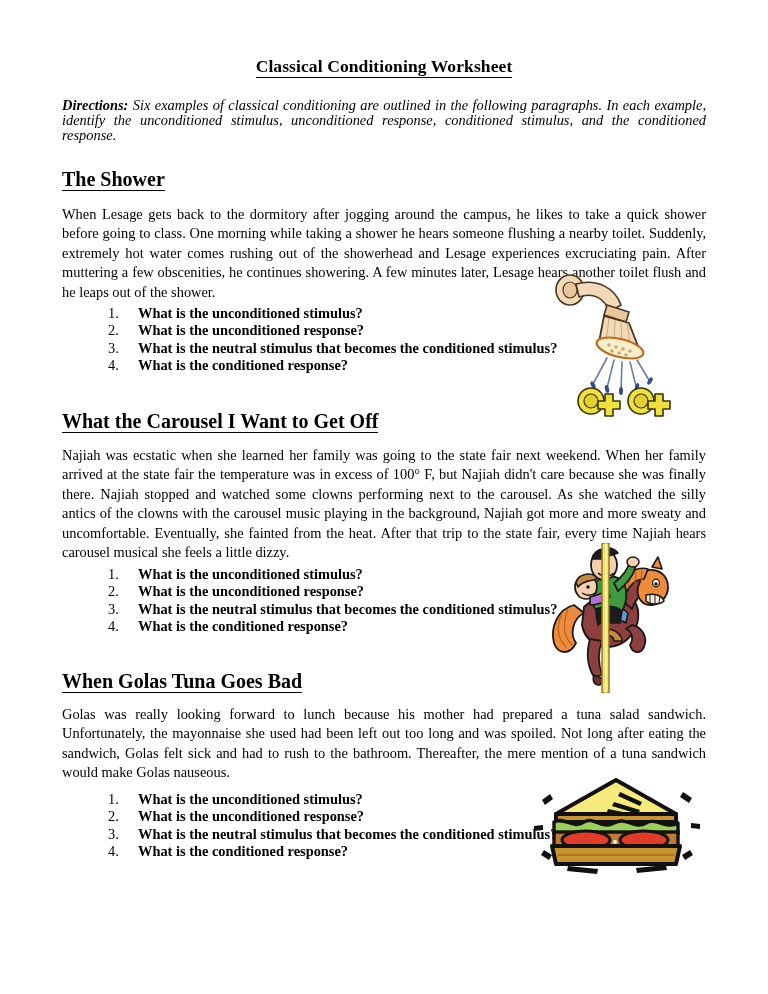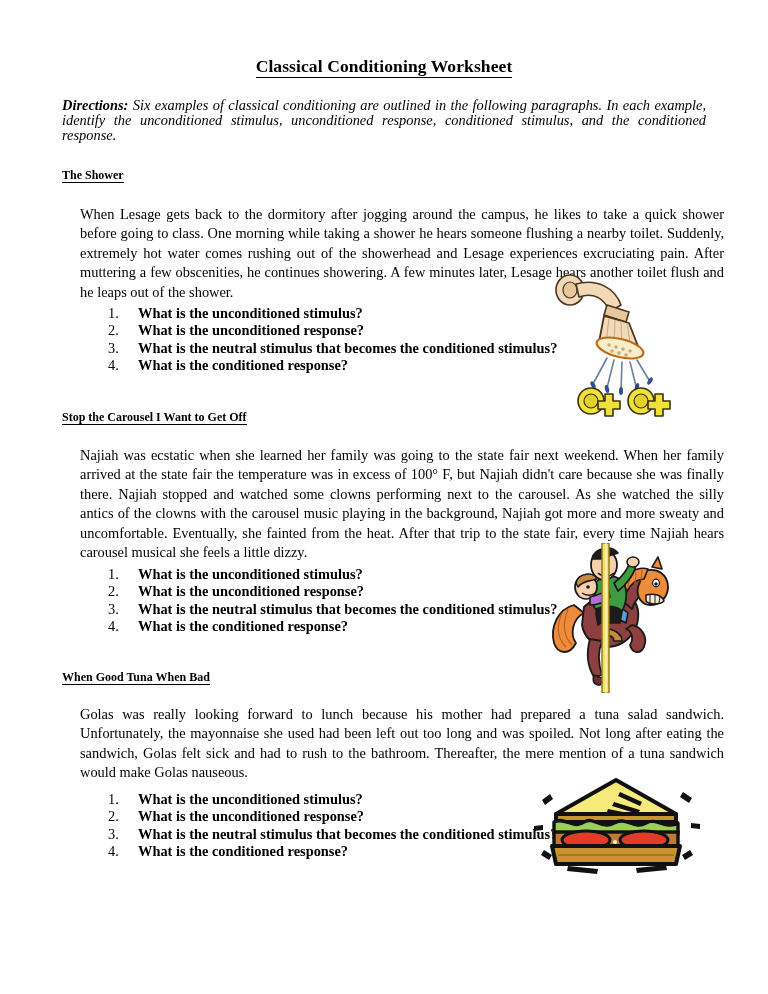--- a/index.html
+++ b/index.html
@@ -53,33 +53,33 @@
   }
   .directions .lead {
     font-weight: bold;
     font-style: italic;
   }
 
   
   .section-heading {
     position: absolute;
     left: 62px;
-    font-size: 12px;
+    font-size: 20px;
     font-weight: bold;
     white-space: nowrap;
   }
   .section-heading span {
     border-bottom: 1.5px solid #000;
     padding-bottom: 0px;
   }
 
   
   .body-par {
     position: absolute;
-    left: 80px;
+    left: 62px;
     width: 644px;
     font-size: 14.4px;
     line-height: 19.4px;
     text-align: justify;
     text-justify: inter-word;
   }
 
   
   .qlist {
     position: absolute;
@@ -212,21 +212,21 @@
 
       <g transform="translate(78,116)">
         <ellipse cx="14" cy="13" rx="13" ry="13" fill="#f0e03c" stroke="#3a3208" stroke-width="1.6"></ellipse>
         <ellipse cx="14" cy="13" rx="7" ry="7" fill="#e2cf28" stroke="#3a3208" stroke-width="1.2"></ellipse>
         <path d="M28 6 l8 0 l0 7 l7 0 l0 8 l-7 0 l0 7 l-8 0 l0 -7 l-7 0 l0 -8 l7 0 Z" fill="#f0e03c" stroke="#3a3208" stroke-width="1.6" stroke-linejoin="round"></path>
       </g>
     </svg>
   </div>
 
   <div class="section-heading" style="top:410px;">
-    <span>Stop the Carousel I Want to Get Off</span>
+    <span>What the Carousel I Want to Get Off</span>
   </div>
 
   <div class="body-par" style="top:446px;">Najiah was ecstatic when she learned her family was going to the state fair next weekend. When her family arrived at the state fair the temperature was in excess of 100° F, but Najiah didn't care because she was finally there. Najiah stopped and watched some clowns performing next to the carousel. As she watched the silly antics of the clowns with the carousel music playing in the background, Najiah got more and more sweaty and uncomfortable. Eventually, she fainted from the heat. After that trip to the state fair, every time Najiah hears carousel musical she feels a little dizzy.</div>
 
   <div class="qlist" style="top:566px;">
     <div class="qrow">
       <span class="qnum">1.</span>
       <span class="qtext">What is the unconditioned stimulus?</span>
     </div>
     <div class="qrow">
@@ -307,21 +307,21 @@
       <path d="M42 50 C46 53 52 53 55 50" stroke="#1a1a1a" stroke-width="1.3" fill="none"></path>
 
       <path d="M50 54 C58 52 64 50 68 46 L70 54 C64 60 56 62 50 62 Z" fill="#b46fd6" stroke="#1a1a1a" stroke-width="1.6" stroke-linejoin="round"></path>
 
       <rect x="62" y="0" width="7" height="150" fill="#f2e06a" stroke="#8a7414" stroke-width="1.4"></rect>
       <line x1="66" y1="0" x2="66" y2="150" stroke="#fff9c4" stroke-width="1.6" opacity="0.75"></line>
     </svg>
   </div>
 
   <div class="section-heading" style="top:670px;">
-    <span>When Good Tuna When Bad</span>
+    <span>When Golas Tuna Goes Bad</span>
   </div>
 
   <div class="body-par" style="top:705px;">Golas was really looking forward to lunch because his mother had prepared a tuna salad sandwich. Unfortunately, the mayonnaise she used had been left out too long and was spoiled. Not long after eating the sandwich, Golas felt sick and had to rush to the bathroom. Thereafter, the mere mention of a tuna sandwich would make Golas nauseous.</div>
 
   <div class="qlist" style="top:791px;">
     <div class="qrow">
       <span class="qnum">1.</span>
       <span class="qtext">What is the unconditioned stimulus?</span>
     </div>
     <div class="qrow">

